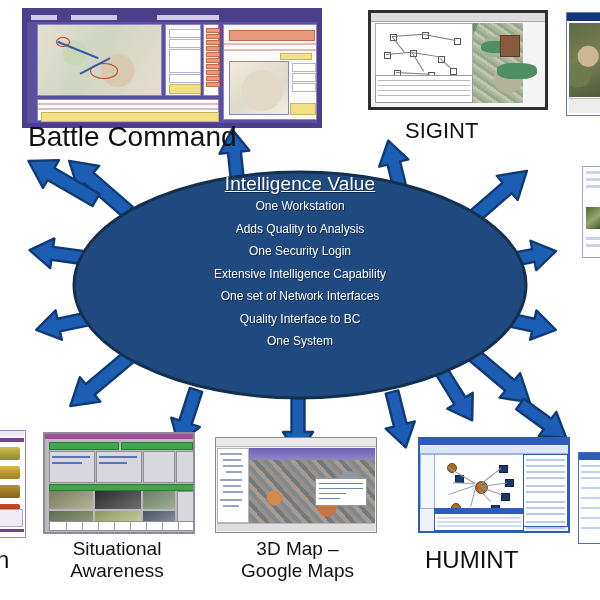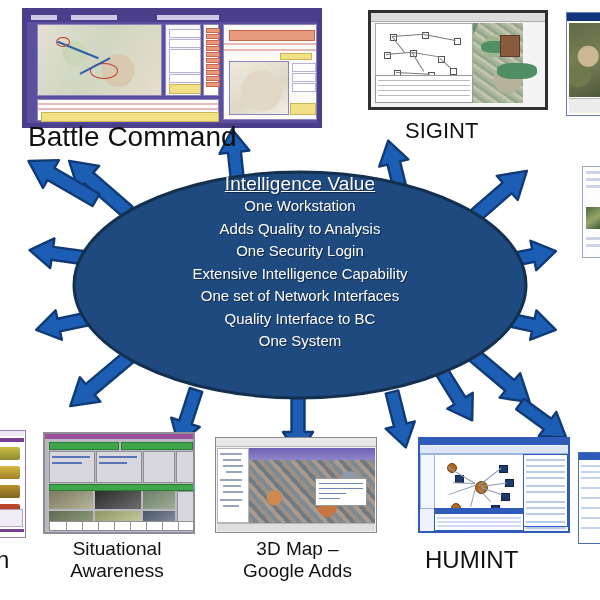--- a/index.html
+++ b/index.html
@@ -14,21 +14,21 @@
 
   
   .ellipse-text{
     position:absolute;left:100px;top:172px;width:400px;
     text-align:center;color:#ffffff;
     font-family:"Liberation Sans",sans-serif;
     text-shadow:1px 1px 0 rgba(0,0,0,.45);
     pointer-events:none;
   }
   .ev-title{font-size:19px;line-height:23px;text-decoration:underline;font-weight:400;letter-spacing:.1px;}
-  .ev-line{font-size:15px;line-height:22.5px;white-space:nowrap;}
+  .ev-line{font-size:12px;line-height:22.5px;white-space:nowrap;}
   .ev-sys{font-size:22px;line-height:26px;margin-top:9px;letter-spacing:.3px;}
 
   
   .label{
     position:absolute;color:#111;font-family:"Liberation Sans",sans-serif;
     font-size:21px;line-height:24px;text-align:center;white-space:pre-line;
   }
   .lbl-bc{left:28px;top:125px;font-size:28px;}
   .lbl-sig{left:405px;top:119px;font-size:22px;}
   .lbl-sa{left:52px;top:538px;font-size:19px;line-height:22px;width:130px;}
@@ -435,17 +435,17 @@
         <div class="hm-brow" style="top:12px"></div>
       <div class="hm-brow" style="top:16px"></div>
     </div>
   </div>
 
   <div class="label lbl-bc">Battle Command</div>
   <div class="label lbl-sig">SIGINT</div>
   <div class="label lbl-sa">Situational
 Awareness</div>
   <div class="label lbl-3d">3D Map –
-Google Adds</div>
+Google Maps</div>
   <div class="label lbl-hum">HUMINT</div>
   <div class="label lbl-cut">n</div>
 
 </div>
 
 </body></html>

